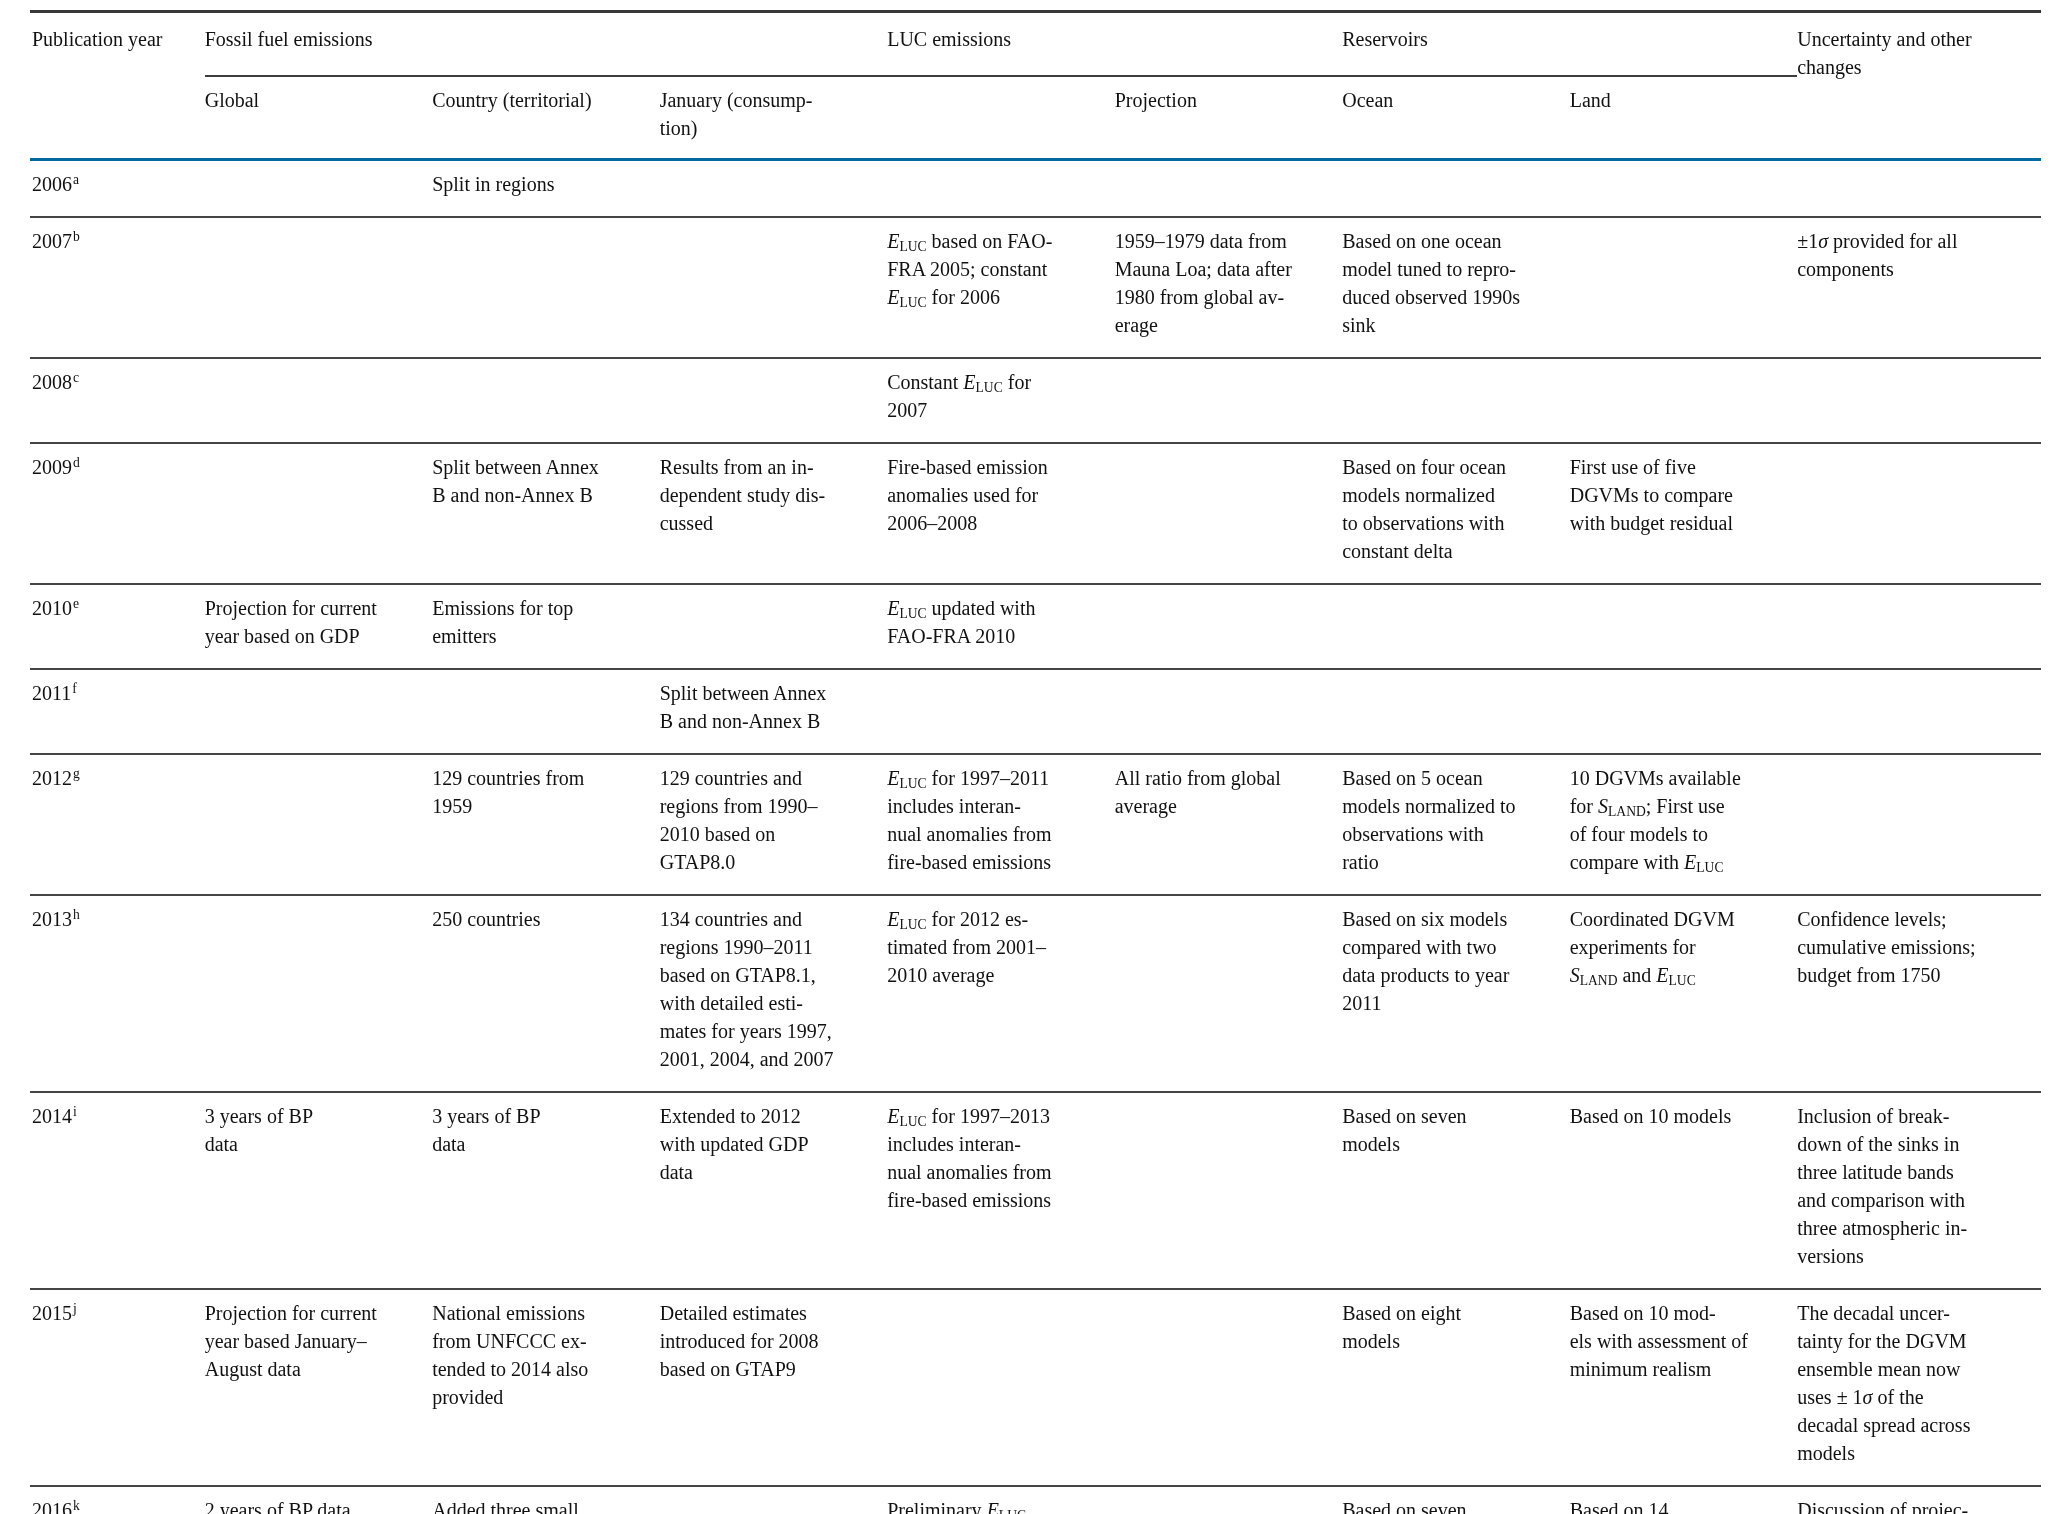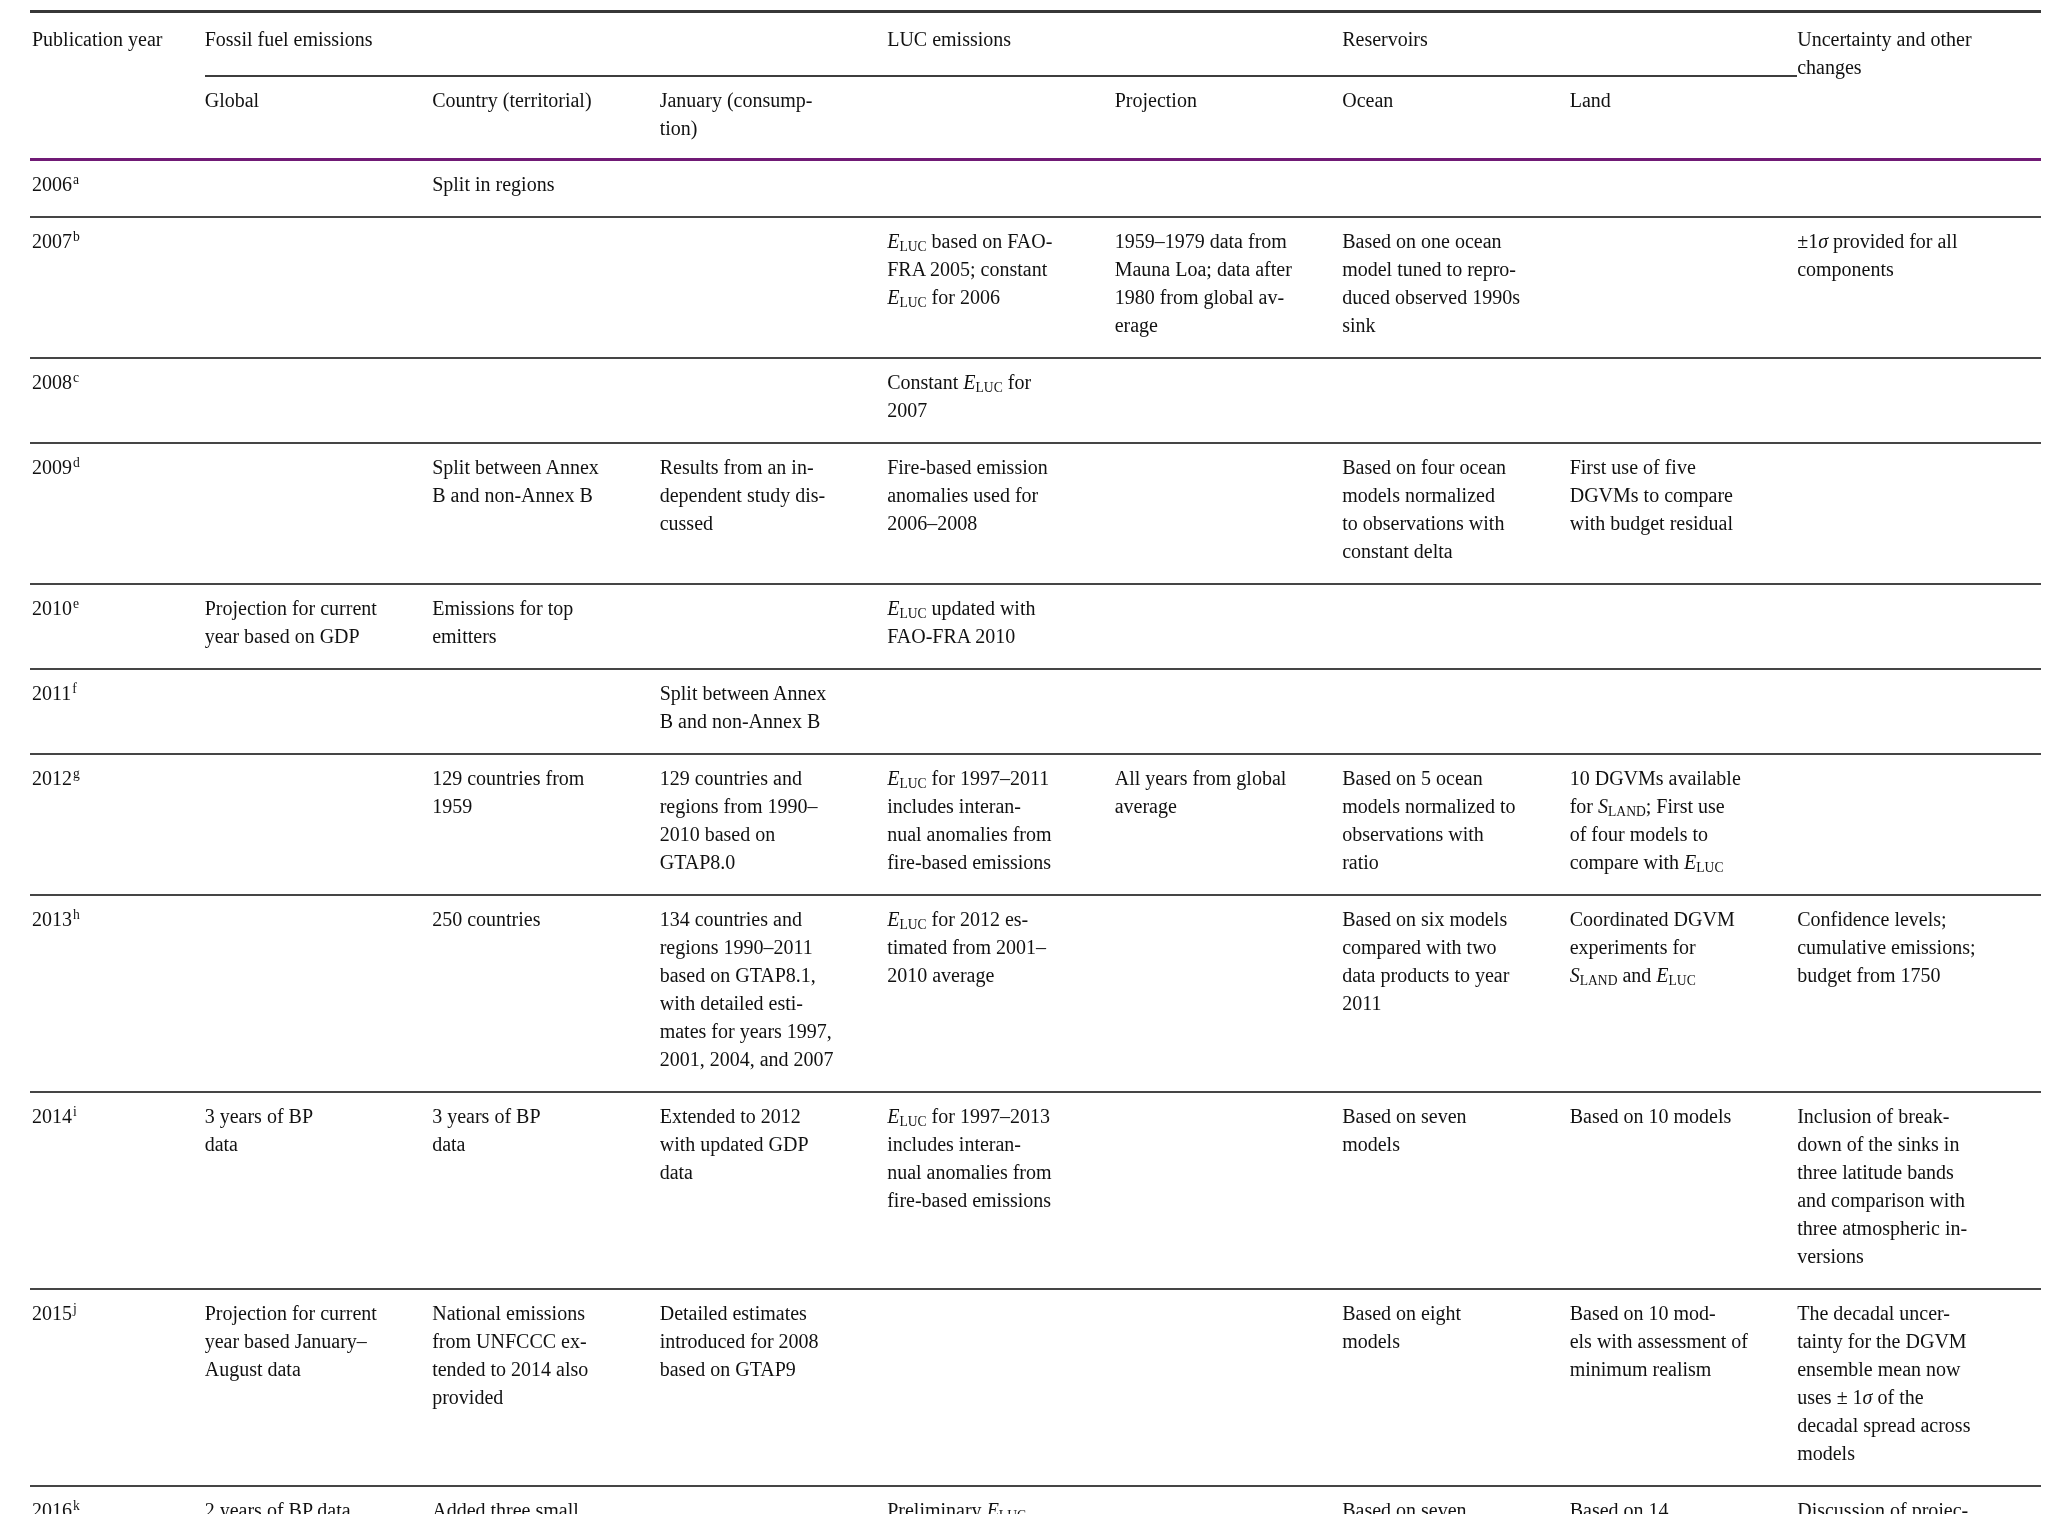--- a/index.html
+++ b/index.html
@@ -16,21 +16,21 @@
     background: #ffffff;
   }
   table.gcb-table {
     width: 100%;
     border-collapse: collapse;
     table-layout: fixed;
     border-top: 3px solid #383838;
     border-bottom: 3px solid #383838;
   }
   thead {
-    border-bottom: 3px solid #701a75;
+    border-bottom: 3px solid #0369a1;
   }
   th, td {
     vertical-align: top;
     text-align: left;
     font-weight: normal;
     font-size: 20px;
     line-height: 28px;
     white-space: pre-line;
     padding: 9px 16px 15px 0;
     overflow: hidden;
@@ -197,21 +197,21 @@
           <td>129 countries from
 1959</td>
           <td>129 countries and
 regions from 1990–
 2010 based on
 GTAP8.0</td>
           <td><i>E</i><sub>LUC</sub> for 1997–2011
 includes interan-
 nual anomalies from
 fire-based emissions</td>
-          <td>All years from global
+          <td>All ratio from global
 average</td>
           <td>Based on 5 ocean
 models normalized to
 observations with
 ratio</td>
           <td>10 DGVMs available
 for <i>S</i><sub>LAND</sub>; First use
 of four models to
 compare with <i>E</i><sub>LUC</sub></td>
           <td></td>

